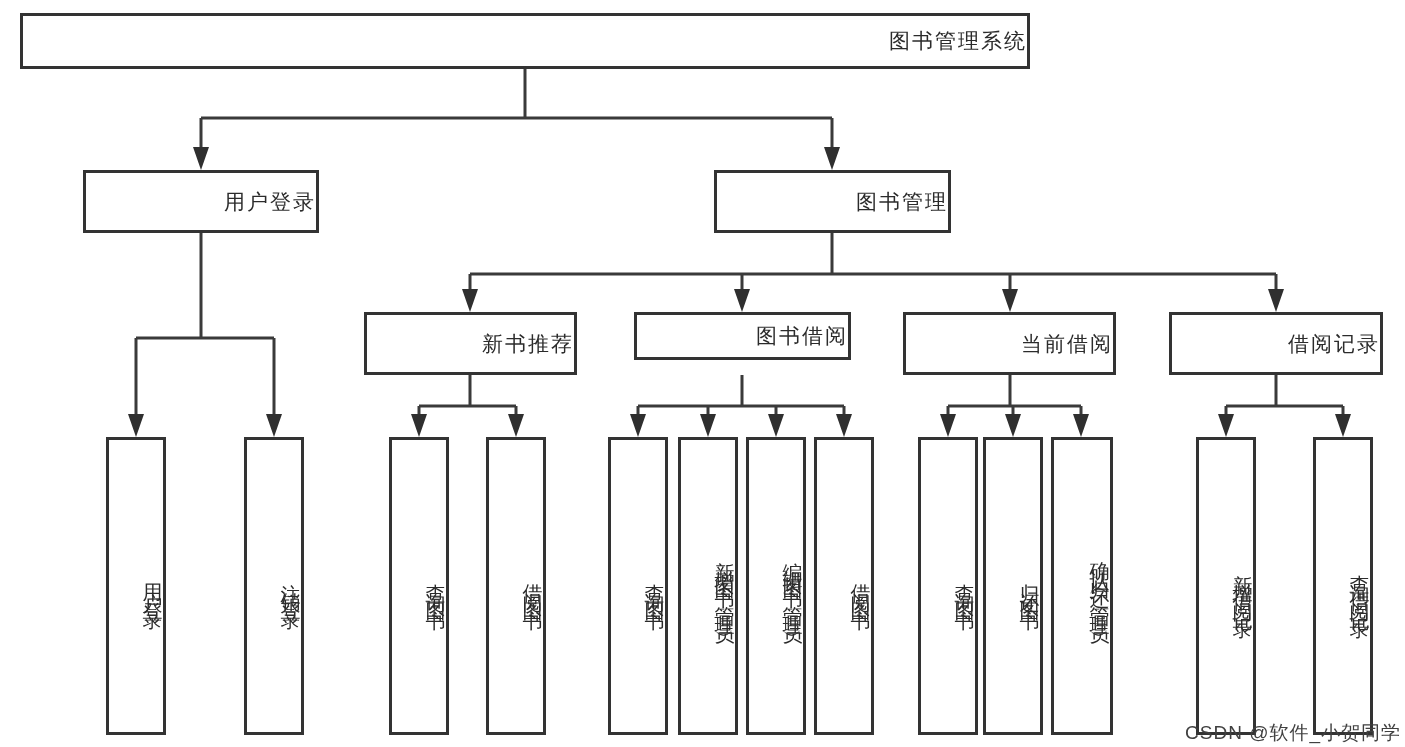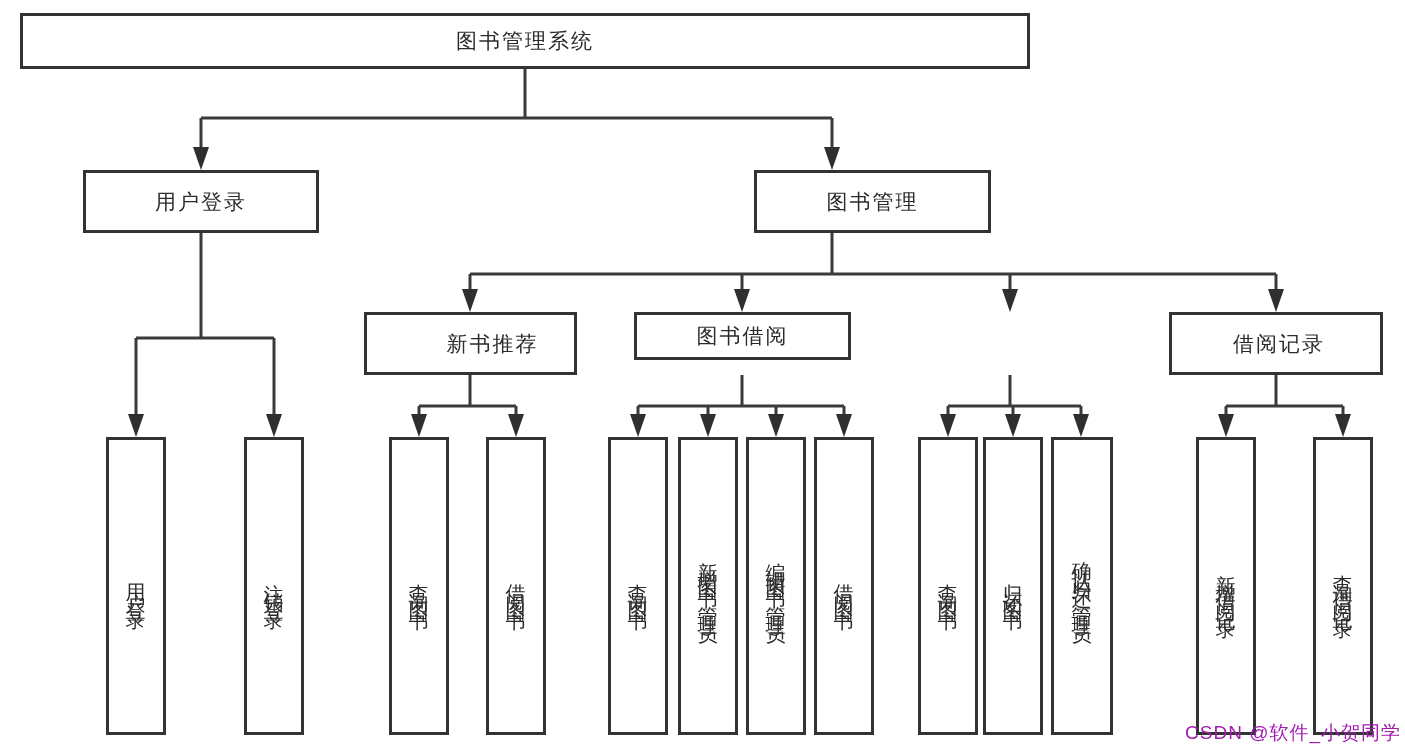--- a/index.html
+++ b/index.html
@@ -17,21 +17,21 @@
     width: 1405px; height: 747px;
     pointer-events: none;
   }
   .box {
     position: absolute;
     box-sizing: border-box;
     border: 3px solid #333333;
     background: #ffffff;
     display: flex;
     align-items: center;
-    justify-content: center;
+    justify-content: flex-end;
     z-index: 2;
   }
   .box .label {
     font-size: 21px;
     color: #2b2b2b;
     letter-spacing: 2px;
     white-space: nowrap;
   }
   .box .vlabel {
     writing-mode: vertical-rl;
@@ -39,21 +39,21 @@
     font-size: 20px;
     color: #2b2b2b;
     letter-spacing: 9px;
     line-height: 1;
   }
   .watermark {
     position: absolute;
     right: 4px;
     bottom: 1px;
     font-size: 19px;
-    color: #a21caf;
+    color: #404040;
     z-index: 5;
     letter-spacing: 1px;
     white-space: nowrap;
   }
 </style>
 </head>
 <body>
 
 <div class="canvas">
 
@@ -90,29 +90,32 @@
     </g>
   </svg>
 
   <div class="box" style="left:20px; top:13px; width:1010px; height:56px;">
     <span class="label">图书管理系统</span>
   </div>
 
   <div class="box" style="left:83px; top:170px; width:236px; height:63px;">
     <span class="label">用户登录</span>
   </div>
-  <div class="box" style="left:714px; top:170px; width:237px; height:63px;margin-left:40px;">
+  <div class="box" style="left:714px; top:170px; width:237px; height:63px;">
     <span class="label">图书管理</span>
   </div>
 
   <div class="box" style="left:364px; top:312px; width:213px; height:63px;padding-left:44px;">
     <span class="label">新书推荐</span>
   </div>
   <div class="box" style="left:634px; top:312px; width:217px; height:48px;">
     <span class="label">图书借阅</span>
+  </div>
+  <div class="box" style="left:903px; top:312px; width:213px; height:63px;">
+    <span class="label">当前借阅</span>
   </div>
   <div class="box" style="left:1169px; top:312px; width:214px; height:63px;padding-left:6px;">
     <span class="label">借阅记录</span>
   </div>
 
   <div class="box" style="left:106px; top:437px; width:60px; height:298px;">
     <span class="vlabel">用户登录</span>
   </div>
   <div class="box" style="left:244px; top:437px; width:60px; height:298px;">
     <span class="vlabel">注销登录</span>

